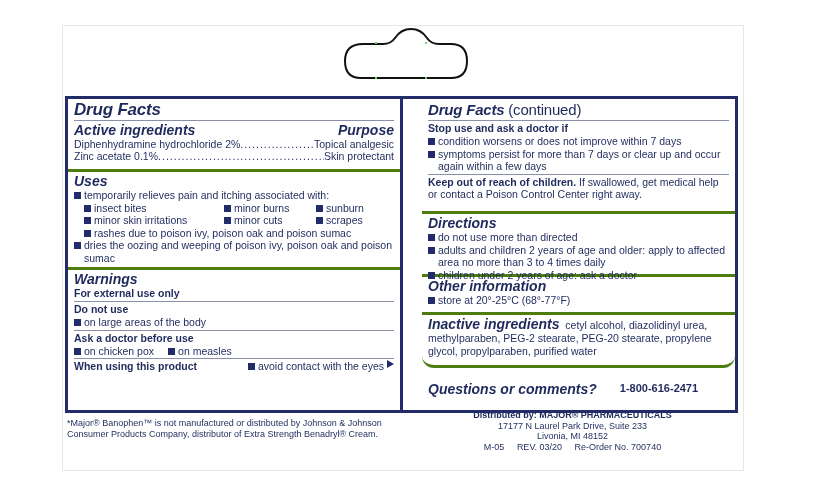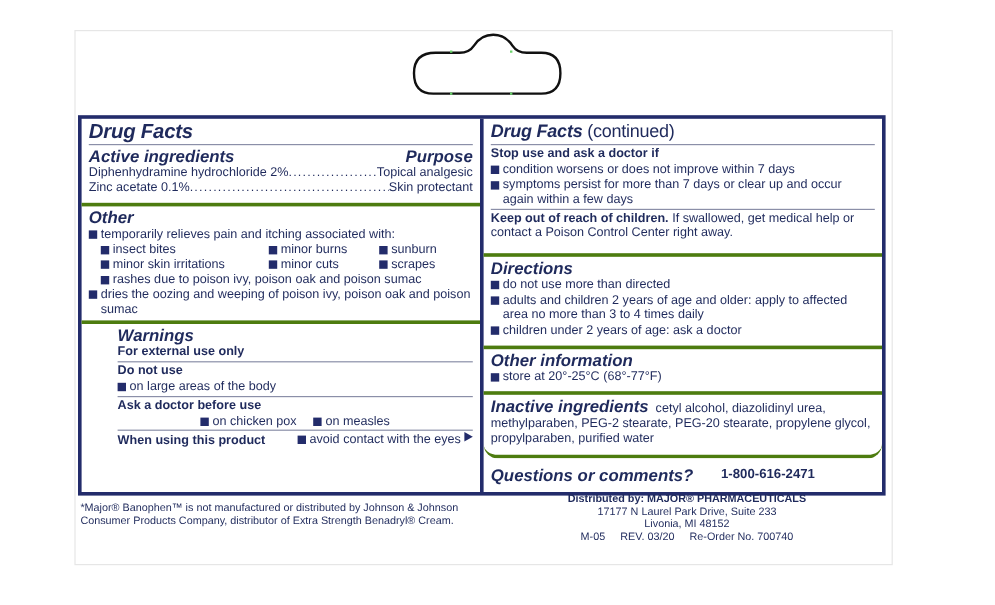--- a/index.html
+++ b/index.html
@@ -11,21 +11,21 @@
     border: 1px solid #e6e6e6; background: #fff;
   }
   .hang-hole { position: absolute; left: 331px; top: 25px; width: 140px; height: 55px; }
 
   .label-box {
     position: absolute; left: 65px; top: 96px; width: 673px; height: 317px;
     border: 3px solid #232c6b; display: flex;
   }
   .col { display: flex; flex-direction: column; }
   .col-left { width: 335px; border-right: 3px solid #232c6b; }
-  .col-right { flex: 1; }
+  .col-right { flex: 1; padding-left: 19px; }
 
   .sec { padding: 1px 6px 2px 6px; border-bottom: 3px solid #4d7c0f; }
   .sec:last-child { border-bottom: none; }
 
   .h-big { font-weight: bold; font-style: italic; font-size: 17px; line-height: 19px; letter-spacing: -0.2px; }
   .h-big .norm { font-weight: normal; font-style: normal; }
   .h-mid { font-weight: bold; font-style: italic; font-size: 14px; line-height: 16px; }
   .h-small { font-weight: bold; font-size: 10.5px; line-height: 13px; }
   .txt { font-size: 10.5px; line-height: 12.5px; }
   .thin-rule { border-top: 1px solid #8b8fa8; margin: 1px 0; }
@@ -74,21 +74,21 @@
         <span>Topical analgesic</span>
       </div>
       <div class="dotrow">
         <span>Zinc acetate 0.1%</span>
         <span class="dots"></span>
         <span>Skin protectant</span>
       </div>
     </div>
 
     <div class="sec" style="height:98px;">
-      <div class="h-mid">Other</div>
+      <div class="h-mid">Uses</div>
       <div class="bullet">
           <span class="sq"></span>
           <span>temporarily relieves pain and itching associated with:</span>
         </div>
       <div class="grid3">
         <div class="bullet">
             <span class="sq"></span>
             <span>insect bites</span>
           </div>
         <div class="bullet">
@@ -115,32 +115,32 @@
       <div class="bullet ind">
           <span class="sq"></span>
           <span>rashes due to poison ivy, poison oak and poison sumac</span>
         </div>
       <div class="bullet">
           <span class="sq"></span>
           <span>dries the oozing and weeping of poison ivy, poison oak and poison sumac</span>
         </div>
     </div>
 
-    <div class="sec" style="flex:1;margin-left:24px;">
+    <div class="sec" style="flex:1;">
       <div class="h-mid">Warnings</div>
       <div class="h-small">For external use only</div>
       <div class="thin-rule"></div>
       <div class="h-small">Do not use</div>
       <div class="bullet">
           <span class="sq"></span>
           <span>on large areas of the body</span>
         </div>
       <div class="thin-rule"></div>
       <div class="h-small">Ask a doctor before use</div>
-      <div style="display:flex; gap:14px;justify-content:center;">
+      <div style="display:flex; gap:14px;">
         <div class="bullet">
             <span class="sq"></span>
             <span>on chicken pox</span>
           </div>
         <div class="bullet">
             <span class="sq"></span>
             <span>on measles</span>
           </div>
       </div>
       <div class="thin-rule"></div>
@@ -165,21 +165,21 @@
           <span>condition worsens or does not improve within 7 days</span>
         </div>
       <div class="bullet">
           <span class="sq"></span>
           <span>symptoms persist for more than 7 days or clear up and occur again within a few days</span>
         </div>
       <div class="thin-rule"></div>
       <div class="txt"><b>Keep out of reach of children.</b> <span>If swallowed, get medical help or contact a Poison Control Center right away.</span></div>
     </div>
 
-    <div class="sec" style="height:77px;">
+    <div class="sec" style="height:63px;">
       <div class="h-mid">Directions</div>
       <div class="bullet">
           <span class="sq"></span>
           <span>do not use more than directed</span>
         </div>
       <div class="bullet">
           <span class="sq"></span>
           <span>adults and children 2 years of age and older: apply to affected area no more than 3 to 4 times daily</span>
         </div>
       <div class="bullet">

